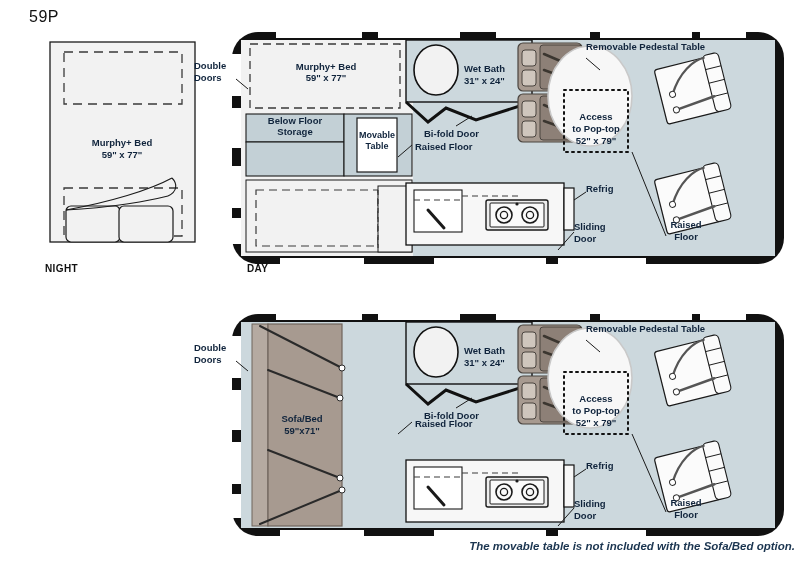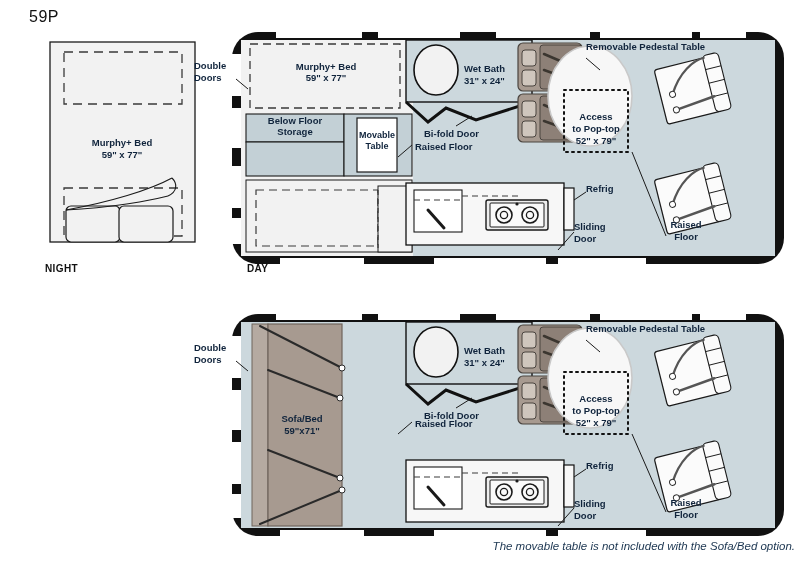--- a/index.html
+++ b/index.html
@@ -13,21 +13,21 @@
     font-size:16px;color:#111;letter-spacing:.5px;margin-left:7px;
   }
 
   .capt{
     position:absolute;font-size:10px;font-weight:bold;color:#111;
     letter-spacing:.4px;
   }
 
   .foot{
     position:absolute;left:425px;top:540px;width:370px;
-    font-size:11.5px;font-style:italic;font-weight:normal;color:#1b3550;
+    font-size:11.5px;font-style:italic;font-weight:bold;color:#1b3550;
     text-align:right;
   }
 
   svg{position:absolute;left:0;top:0;}
   .lbl{font-family:"Liberation Sans",sans-serif;font-size:9.5px;font-weight:bold;fill:#10243c;}
   .lbl2{font-family:"Liberation Sans",sans-serif;font-size:9px;font-weight:bold;fill:#10243c;}
   .lblc{text-anchor:middle;}
 </style>
 </head>
 <body>

